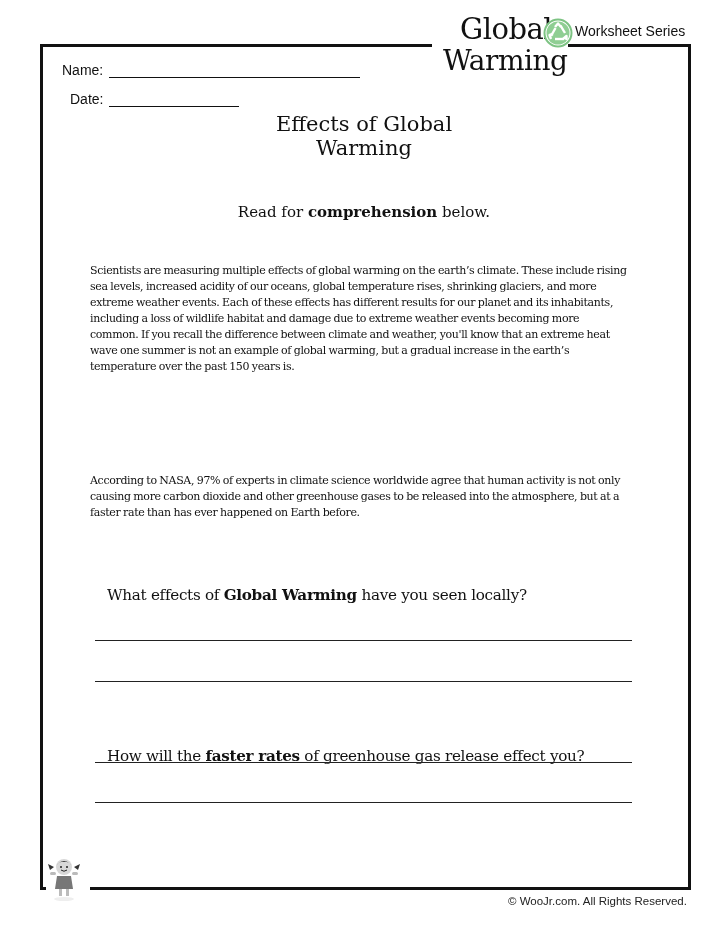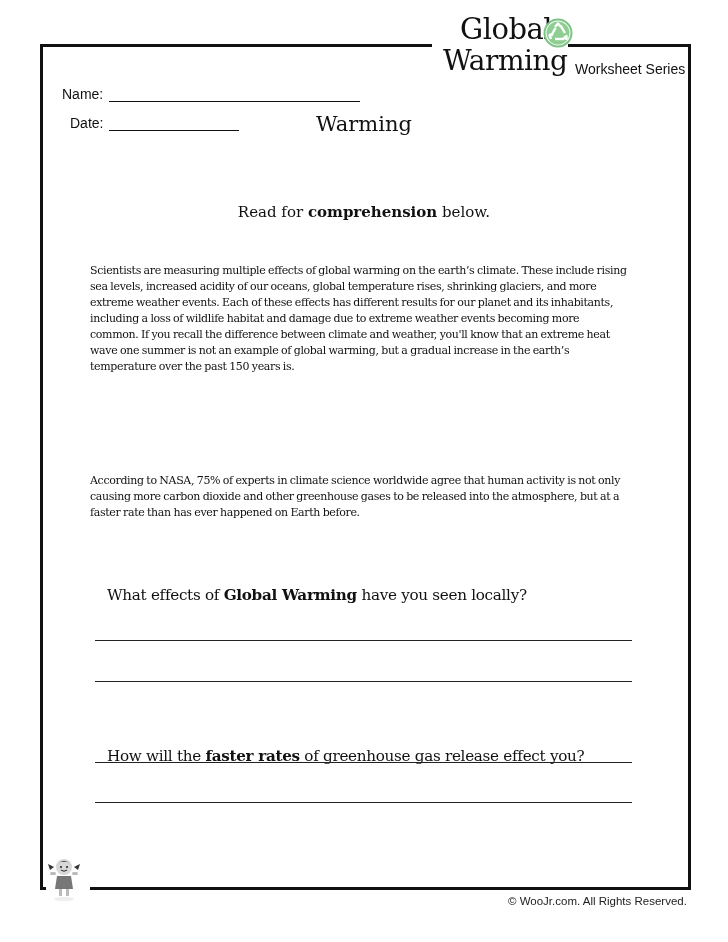--- a/index.html
+++ b/index.html
@@ -10,24 +10,24 @@
     .frame { position: absolute; left: 40px; top: 44px; width: 645px; height: 840px;
              border: 3px solid #111; box-sizing: content-box; }
     
     .gap-top { position: absolute; left: 432px; top: 36px; width: 136px; height: 16px; background: #fff; }
     .gap-bottom { position: absolute; left: 46px; top: 880px; width: 44px; height: 12px; background: #fff; }
 
     .brand { position: absolute; left: 440px; top: 10px; }
     .brand-global { position: absolute; left: 20px; top: 4px; font-size: 29px; line-height: 30px; white-space: nowrap; letter-spacing: -0.5px; }
     .brand-warming { position: absolute; left: 3px; top: 37px; font-size: 28px; line-height: 28px; white-space: nowrap; letter-spacing: -0.5px; }
     .recycle { position: absolute; left: 103px; top: 8px; width: 30px; height: 30px; }
-    .series { position: absolute; left: 135px; top: 13px; font-size: 14px; white-space: nowrap; margin-top: 38px; }
+    .series { position: absolute; left: 135px; top: 13px; font-size: 14px; white-space: nowrap; }
 
     .field { position: absolute; font-size: 14px; display: flex; align-items: flex-end; }
-    .field .label { margin-right: 6px; margin-top: 24px; }
+    .field .label { margin-right: 6px; }
     .field .line { border-bottom: 1.5px solid #111; height: 14px; }
 
     .title { position: absolute; left: 0; width: 728px; top: 112px; text-align: center; font-size: 21px; line-height: 24px; }
     .subtitle { position: absolute; left: 0; width: 728px; top: 203px; text-align: center; font-size: 15px; }
     .para { position: absolute; left: 90px; width: 540px; font-size: 11px; line-height: 16px; letter-spacing: -0.35px; word-spacing: -0.5px; }
     .question { position: absolute; left: 107px; font-size: 15.2px; letter-spacing: -0.3px; white-space: nowrap; }
     .answer-line { position: absolute; left: 95px; width: 537px; height: 0; border-top: 1.8px solid #222; }
     b { font-weight: bold; }
 
     .kid { position: absolute; left: 46px; top: 855px; width: 36px; height: 48px; }
@@ -61,27 +61,28 @@
 <div class="field sans" style="left:62px; top:62px;">
   <span class="label">Name:</span>
   <span class="line" style="width:251px;"></span>
 </div>
 <div class="field sans" style="left:70px; top:91px;">
   <span class="label">Date:</span>
   <span class="line" style="width:130px;"></span>
 </div>
 
 <div class="title serif">
+  <div>Effects of Global</div>
   <div>Warming</div>
 </div>
 
 <div class="subtitle serif"><span>Read for </span><b>comprehension</b><span> below.</span></div>
 
 <div class="para serif" style="top:263px;">Scientists are measuring multiple effects of global warming on the earth’s climate. These include rising sea levels, increased acidity of our oceans, global temperature rises, shrinking glaciers, and more extreme weather events. Each of these effects has different results for our planet and its inhabitants, including a loss of wildlife habitat and damage due to extreme weather events becoming more common. If you recall  the difference between climate and weather, you'll know that an extreme heat wave one summer is not an example of global warming, but a gradual increase in the earth’s temperature over the past 150 years is.</div>
-<div class="para serif" style="top:473px;">According to NASA, 75% of experts in climate science worldwide agree that human activity is not only causing more carbon dioxide and other greenhouse gases to be released into the atmosphere, but at a faster rate than has ever happened on Earth before.</div>
+<div class="para serif" style="top:473px;">According to NASA, 97% of experts in climate science worldwide agree that human activity is not only causing more carbon dioxide and other greenhouse gases to be released into the atmosphere, but at a faster rate than has ever happened on Earth before.</div>
 
 <div class="question serif" style="top:586px;text-align:right;"><span>What effects of </span><b>Global Warming</b><span> have you seen locally?</span></div>
 <div class="answer-line" style="top:640px;"></div>
 <div class="answer-line" style="top:681px;"></div>
 
 <div class="question serif" style="top:747px;"><span>How will the </span><b>faster rates</b><span> of greenhouse gas release effect you?</span></div>
 <div class="answer-line" style="top:762px;"></div>
 <div class="answer-line" style="top:802px;"></div>
 
 <svg class="kid" viewBox="0 0 36 48">

